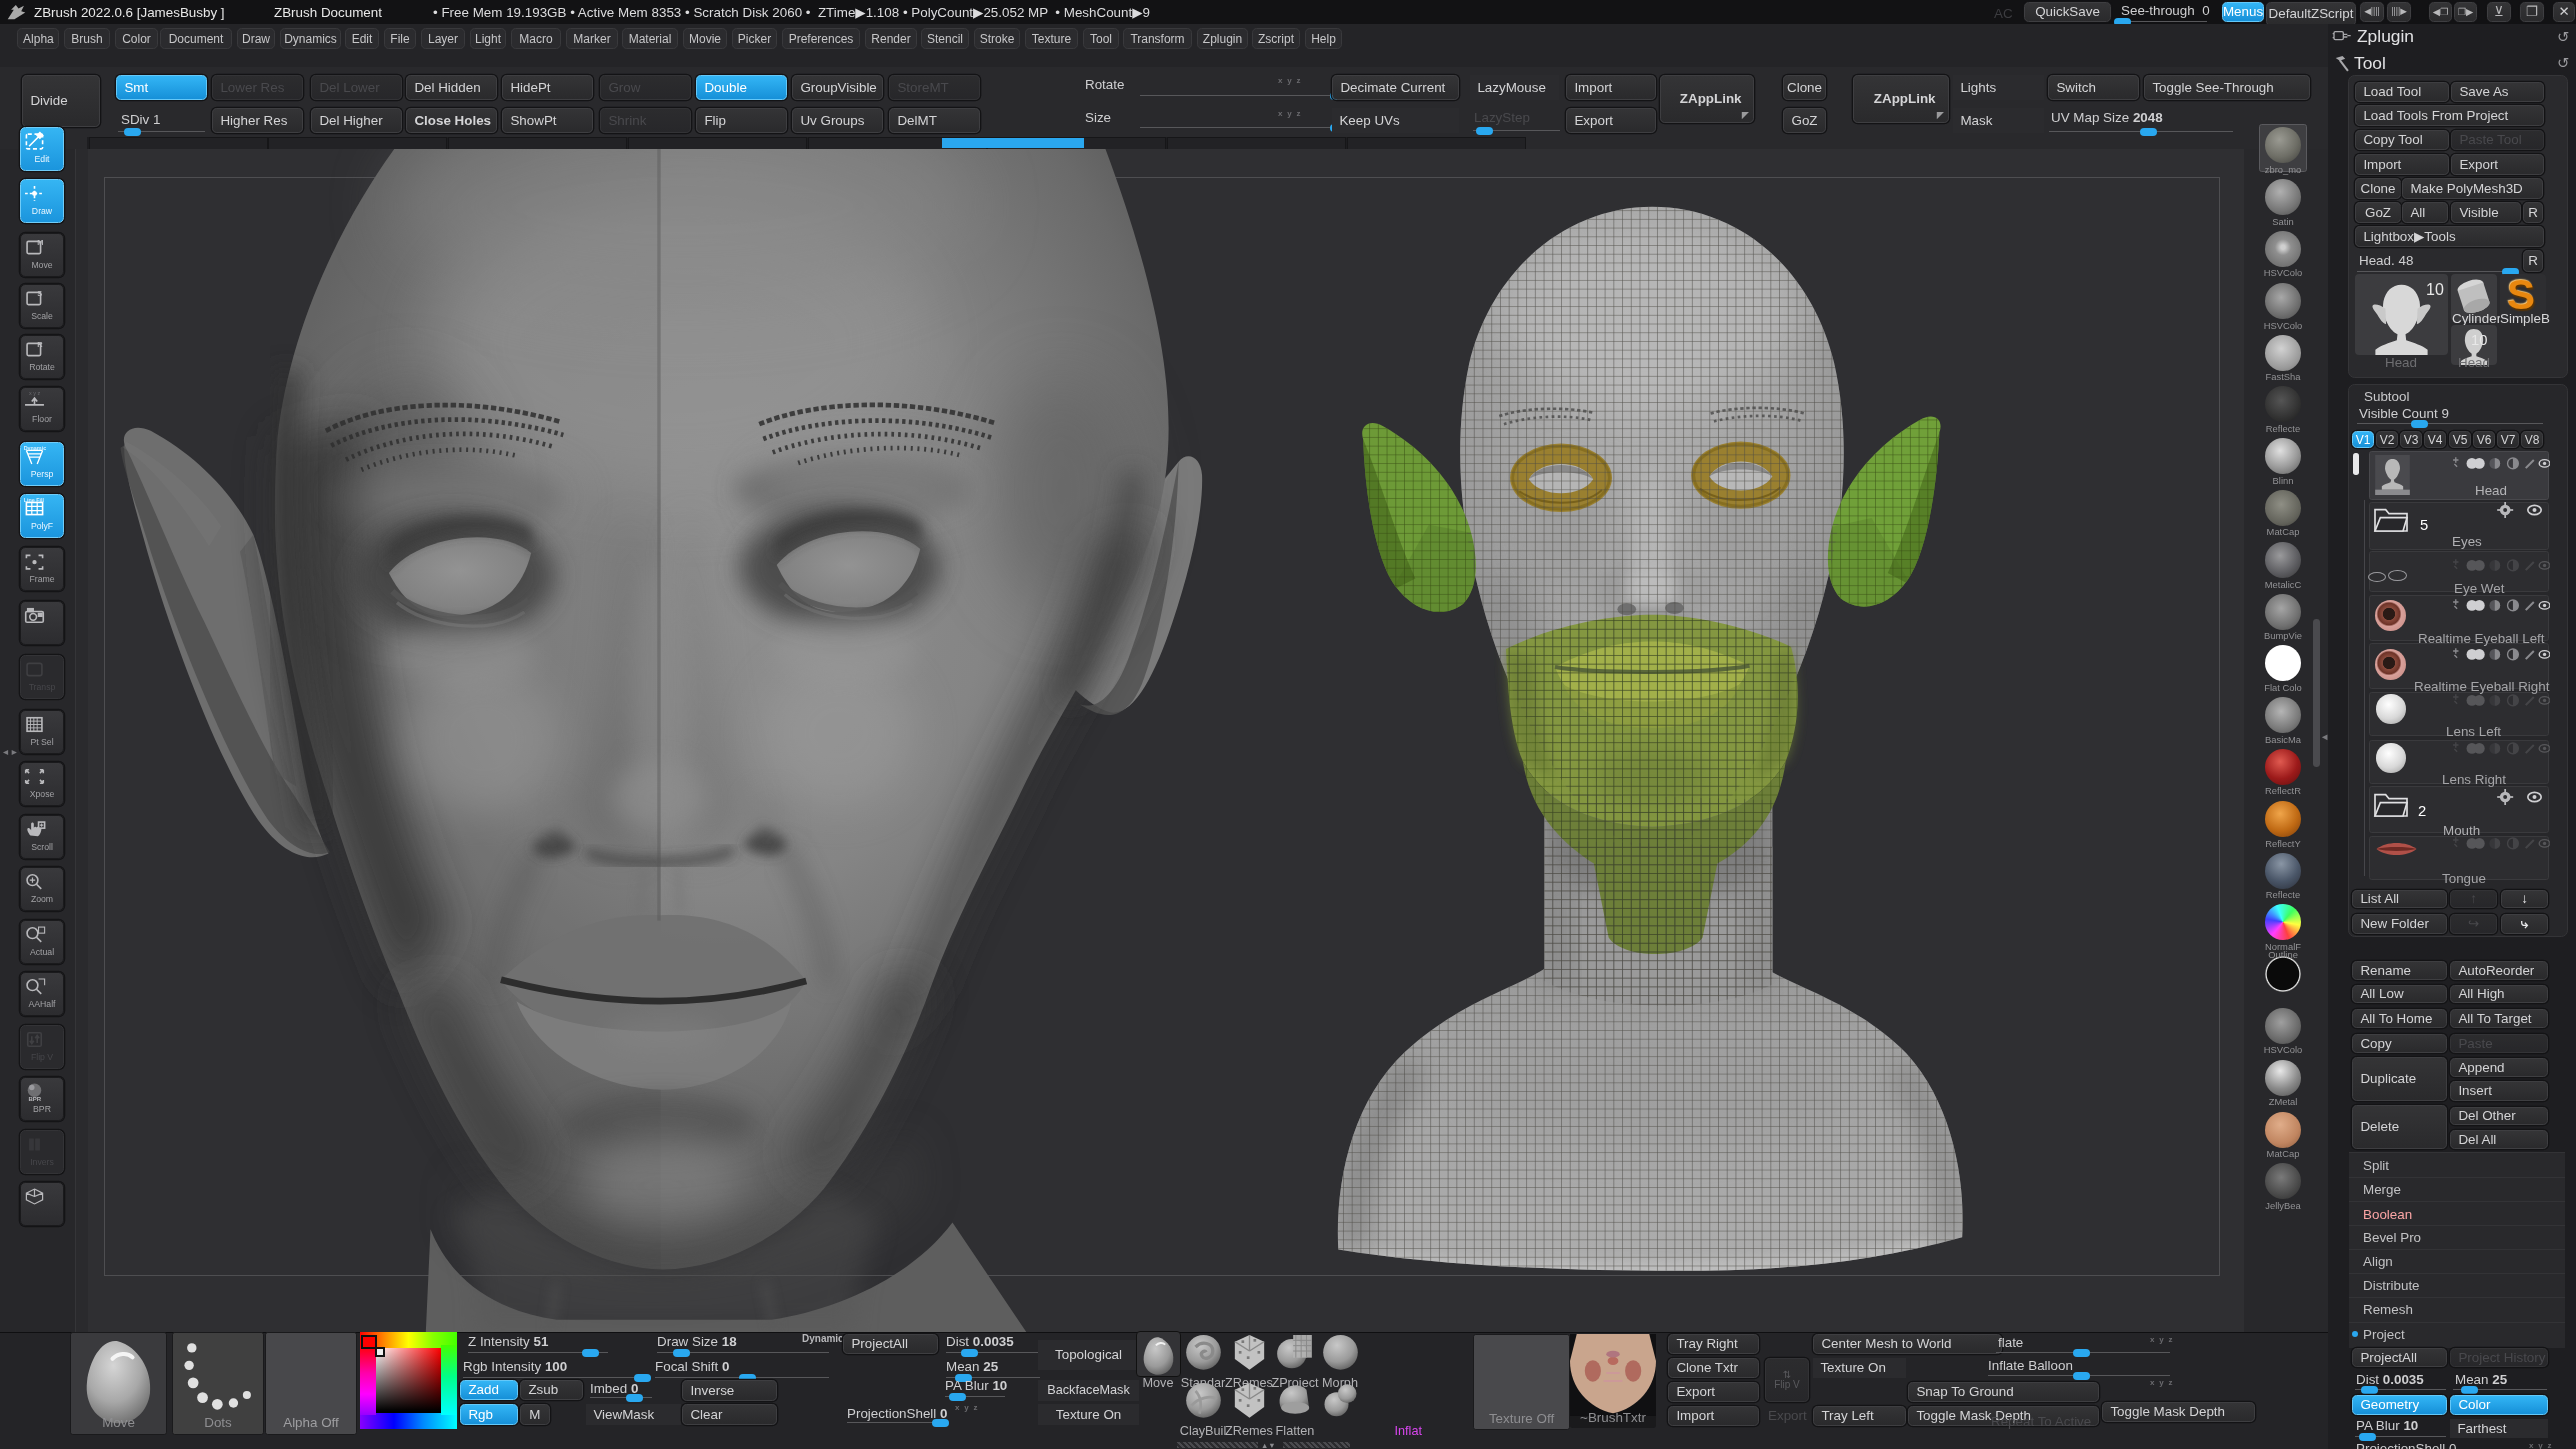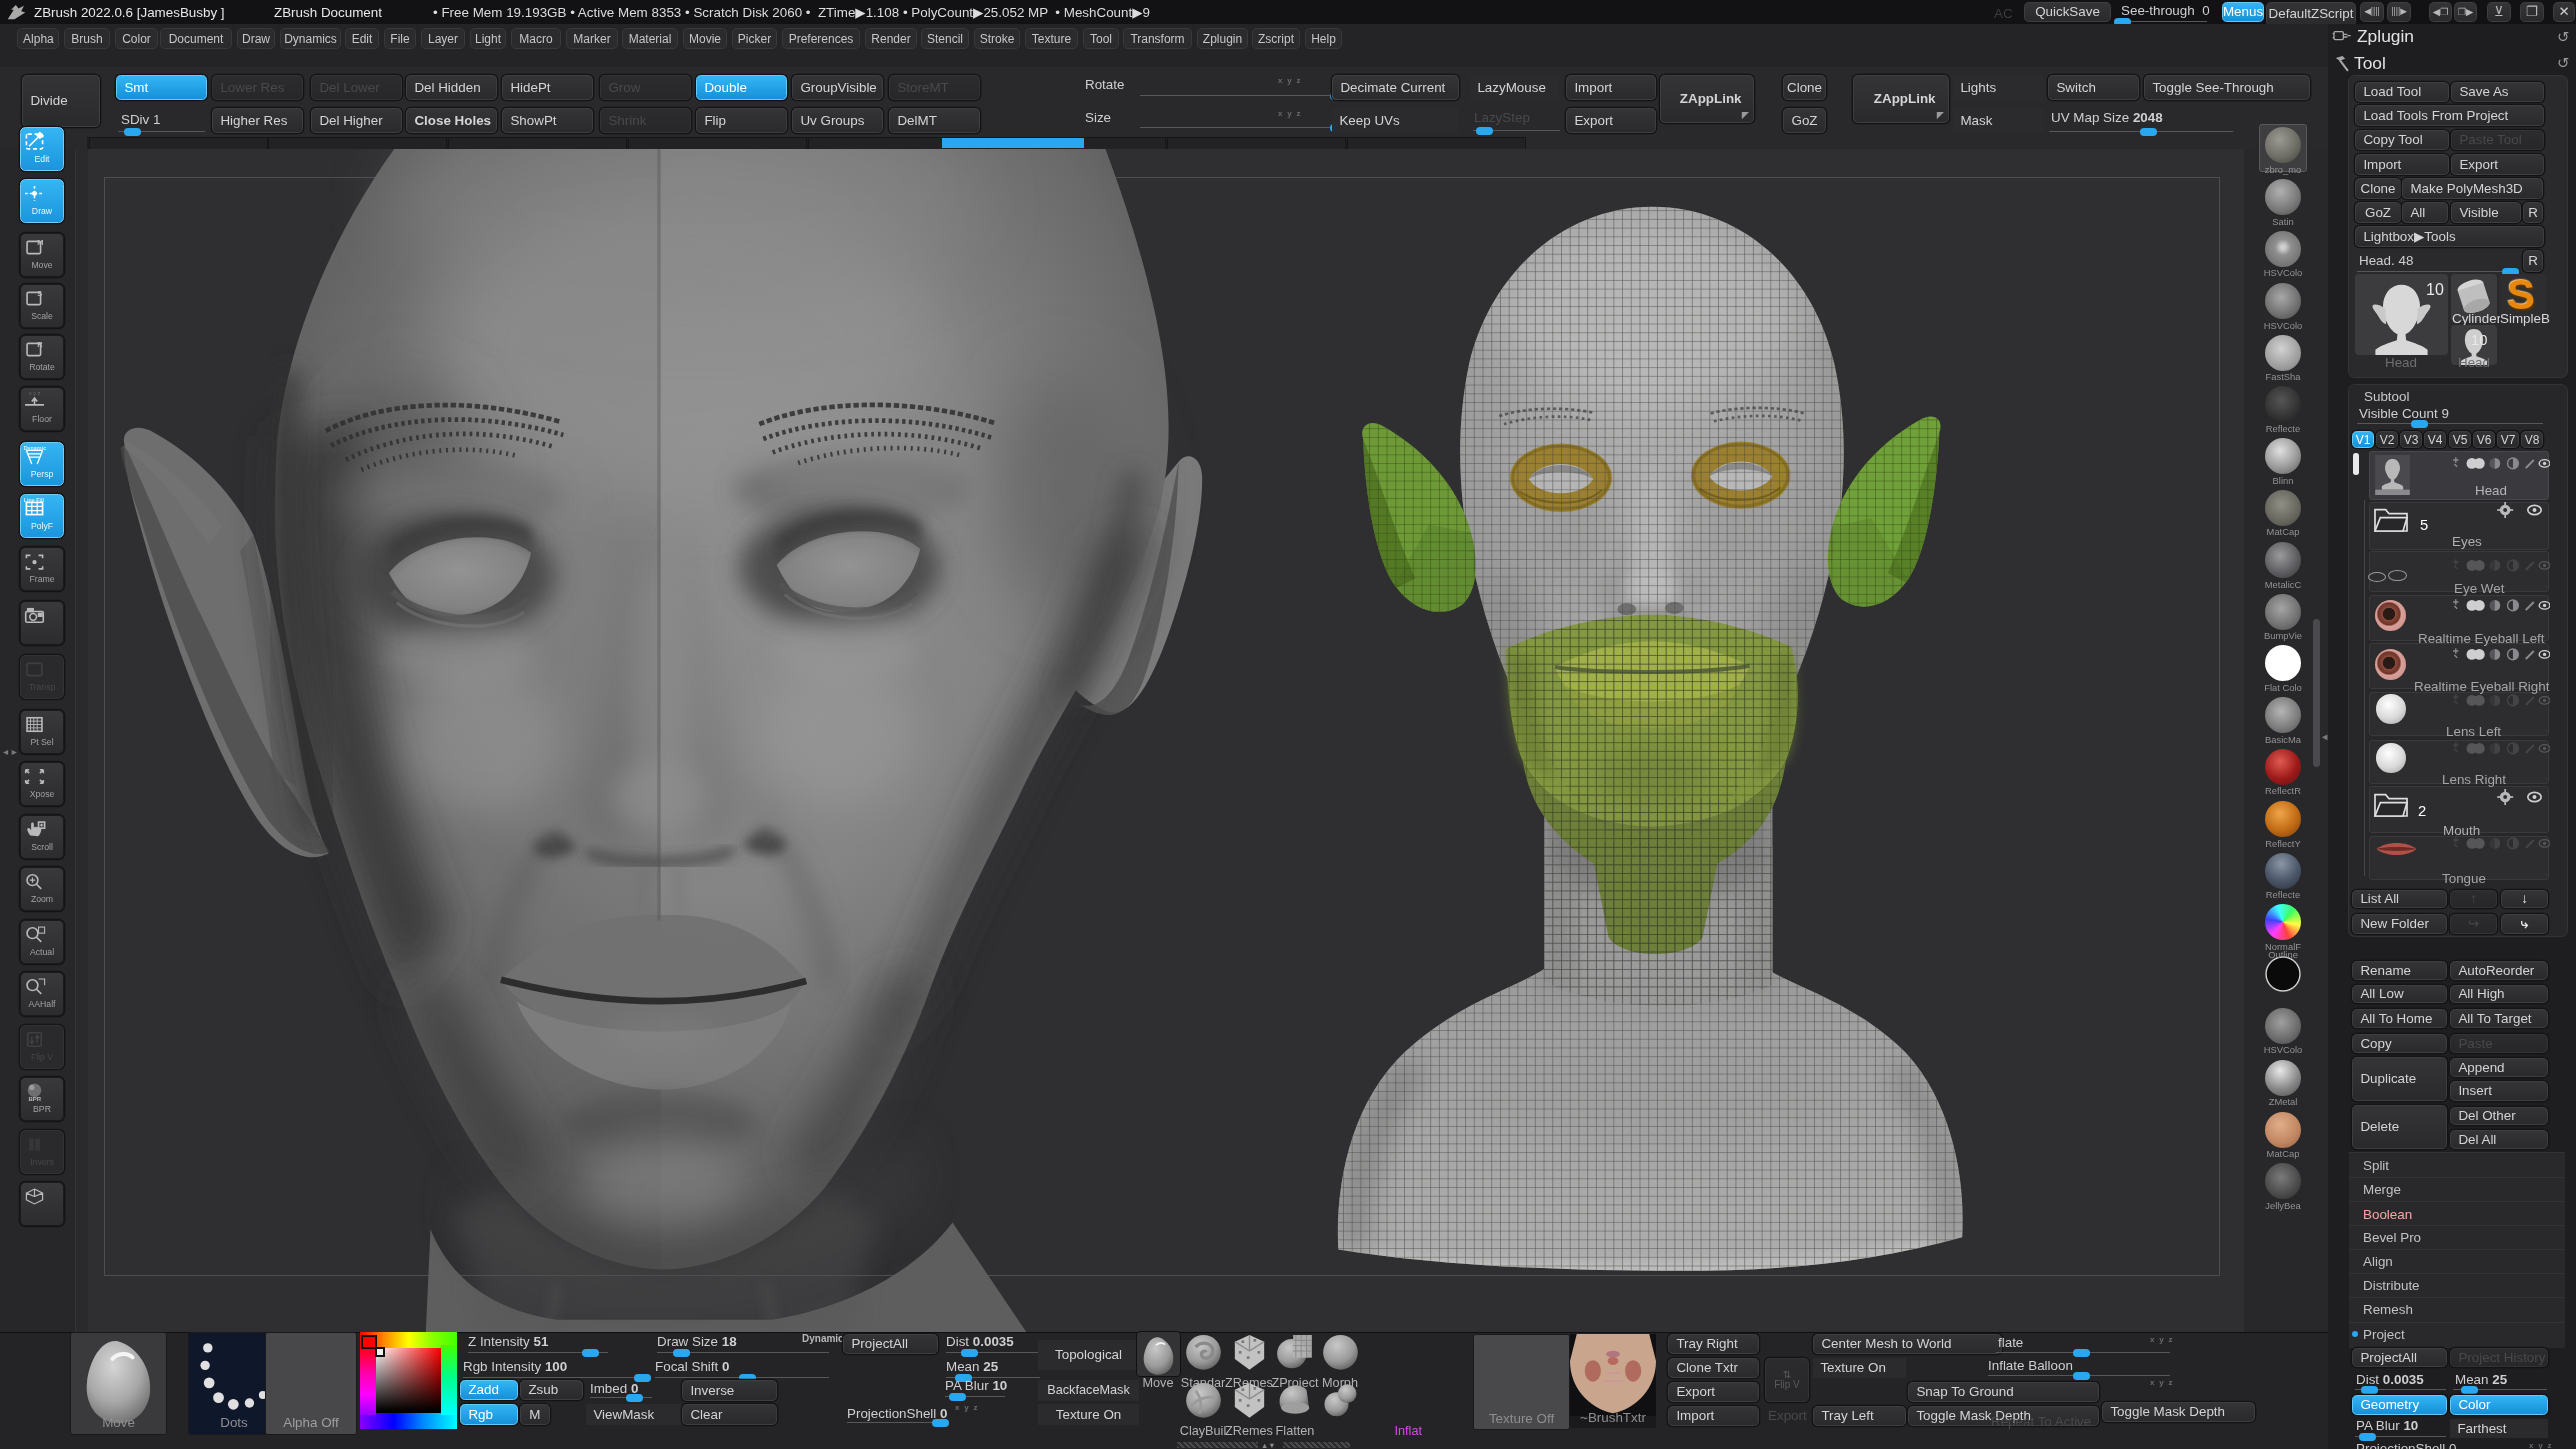--- a/index.html
+++ b/index.html
@@ -817,21 +817,21 @@
           <radialGradient id="mvG" cx="0.42" cy="0.3" r="0.8">
             <stop offset="0" stop-color="#d5d5d5"></stop>
             <stop offset="0.55" stop-color="#a8a8a8"></stop>
             <stop offset="1" stop-color="#646464"></stop>
           </radialGradient>
         </defs>
 <path d="M70 12 C100 20 122 55 118 90 C114 120 90 138 65 134 C38 130 20 105 24 72 C28 40 46 8 70 12 Z" fill="url(#mvG)"></path>
 <path d="M62 38 C70 30 84 28 92 36" stroke="#f5f5f5" stroke-width="6" fill="none" stroke-linecap="round"></path>
       </svg>
 <div style="position:absolute;bottom:4px;width:100%;text-align:center;font-size:13.4px;color:#8e8e91">Move</div></div>
-<div class="ab" style="left:188px;top:1332px;width:90px;height:101px;background:#0f172a;border:0.7px solid #1a1a1c;border-radius:2.7px">
+<div class="ab" style="left:172px;top:1332px;width:90px;height:101px;background:#404040;border:0.7px solid #1a1a1c;border-radius:2.7px">
 <svg width="90" height="101" viewBox="0 0 134 150" fill="#e0e0e0">
         <circle cx="28" cy="22" r="7"></circle>
         <circle cx="24" cy="48" r="7"></circle>
         <circle cx="30" cy="74" r="8"></circle>
         <circle cx="44" cy="96" r="8"></circle>
         <circle cx="66" cy="106" r="8"></circle>
         <circle cx="90" cy="104" r="7"></circle>
         <circle cx="110" cy="92" r="6"></circle>
       </svg>
 <div style="position:absolute;bottom:4px;width:100%;text-align:center;font-size:13.4px;color:#8e8e91">Dots</div></div>

